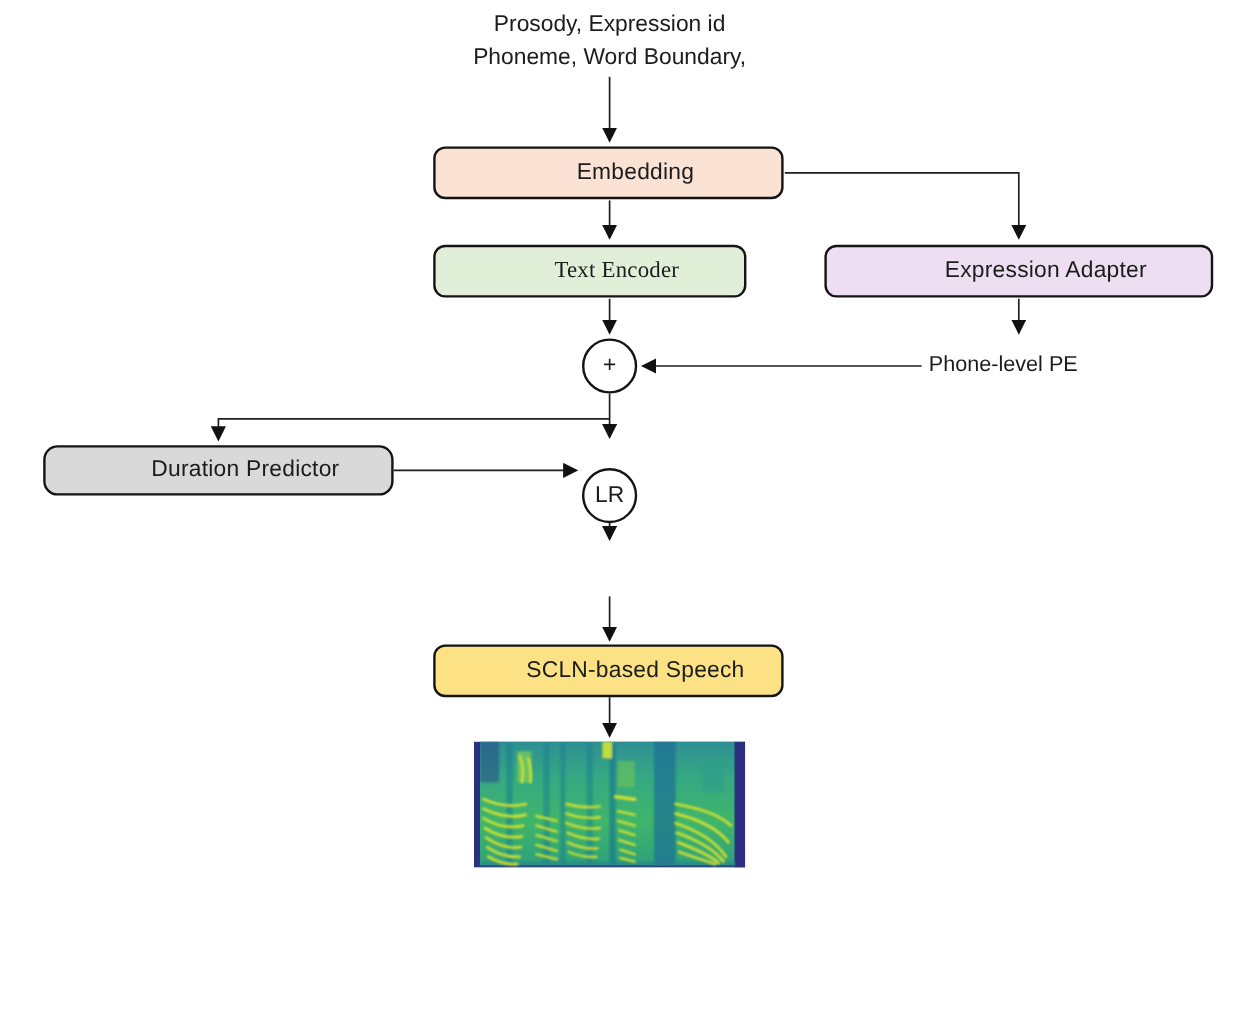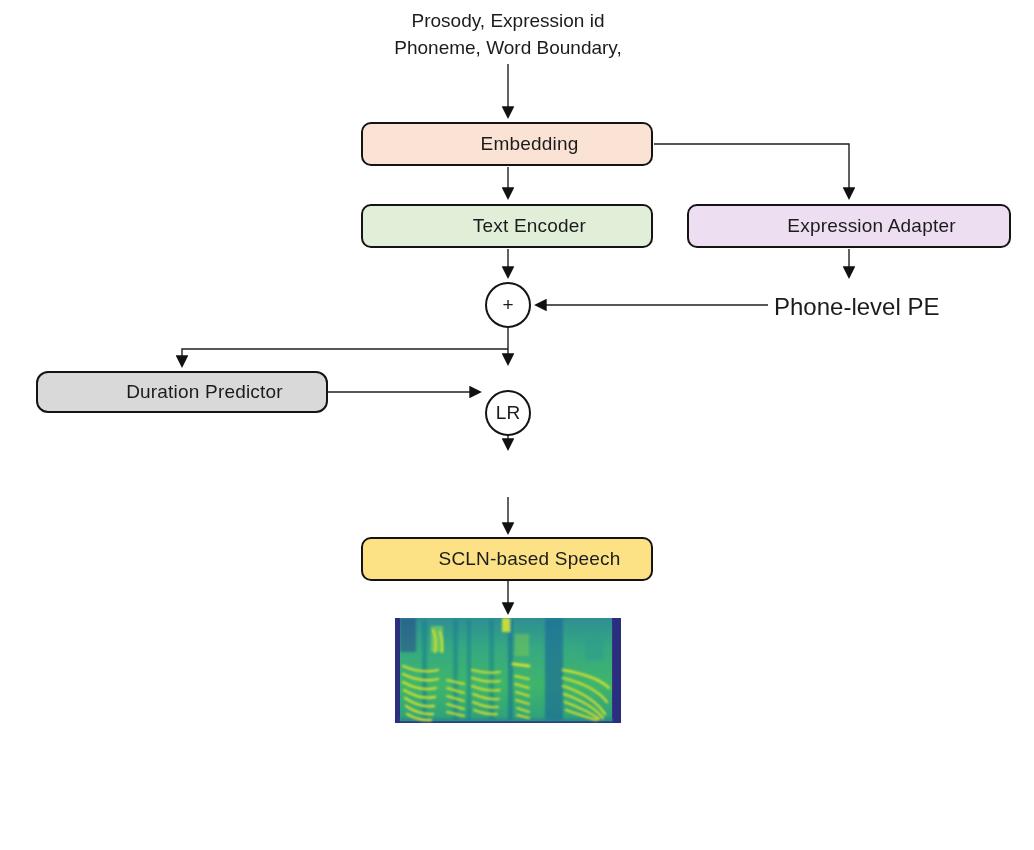--- a/index.html
+++ b/index.html
@@ -12,21 +12,21 @@
     position:absolute;z-index:2;box-sizing:border-box;
     border:2px solid #141414;border-radius:10px;
     display:flex;align-items:center;justify-content:center;
     font-size:19px;letter-spacing:.2px;padding-left:45px;
   }
   .op-circle{
     position:absolute;z-index:2;box-sizing:border-box;width:46px;height:46px;
     border:2px solid #141414;border-radius:50%;background:#ffffff;
     display:flex;align-items:center;justify-content:center;font-size:19px;
   }
-  .free-label{position:absolute;z-index:2;font-size:24px;white-space:nowrap;}
+  .free-label{position:absolute;z-index:2;font-size:18px;white-space:nowrap;}
   .input-label{
     position:absolute;z-index:2;left:338px;top:7px;width:340px;
     text-align:center;font-size:19px;line-height:27px;
   }
   .input-label span{display:block;}
   .spectrogram{position:absolute;z-index:2;left:395px;top:618px;width:226px;height:105px;}
   .spectrogram svg{display:block;width:226px;height:105px;}
 </style>
 </head>
 <body>
@@ -57,21 +57,21 @@
 
   <div class="input-label">
     <span>Prosody, Expression id</span>
     <span>Phoneme, Word Boundary,</span>
   </div>
 
   <div class="node" style="left: 361px; top: 122px; width: 292px; height: 44px; background: rgb(250, 227, 212);">
     <span>Embedding</span>
   </div>
 
-  <div class="node" style="left: 361px; top: 204px; width: 292px; height: 44px; background: rgb(225, 239, 217);">
+  <div class="node" style="left: 361px; top: 204px; width: 261px; height: 44px; background: rgb(225, 239, 217); font-family: Liberation Serif, serif;">
     <span>Text Encoder</span>
   </div>
 
   <div class="node" style="left: 687px; top: 204px; width: 324px; height: 44px; background: rgb(237, 223, 241);">
     <span>Expression Adapter</span>
   </div>
 
   <div class="op-circle" style="left:485px;top:282px;">
     <span>+</span>
   </div>

